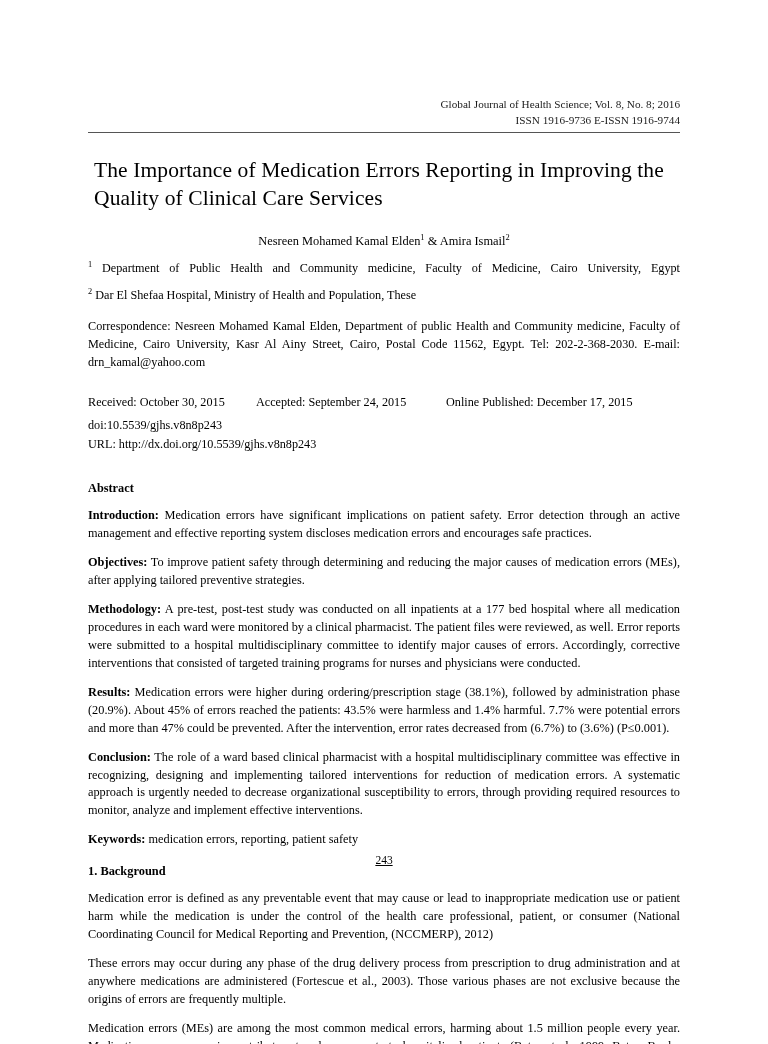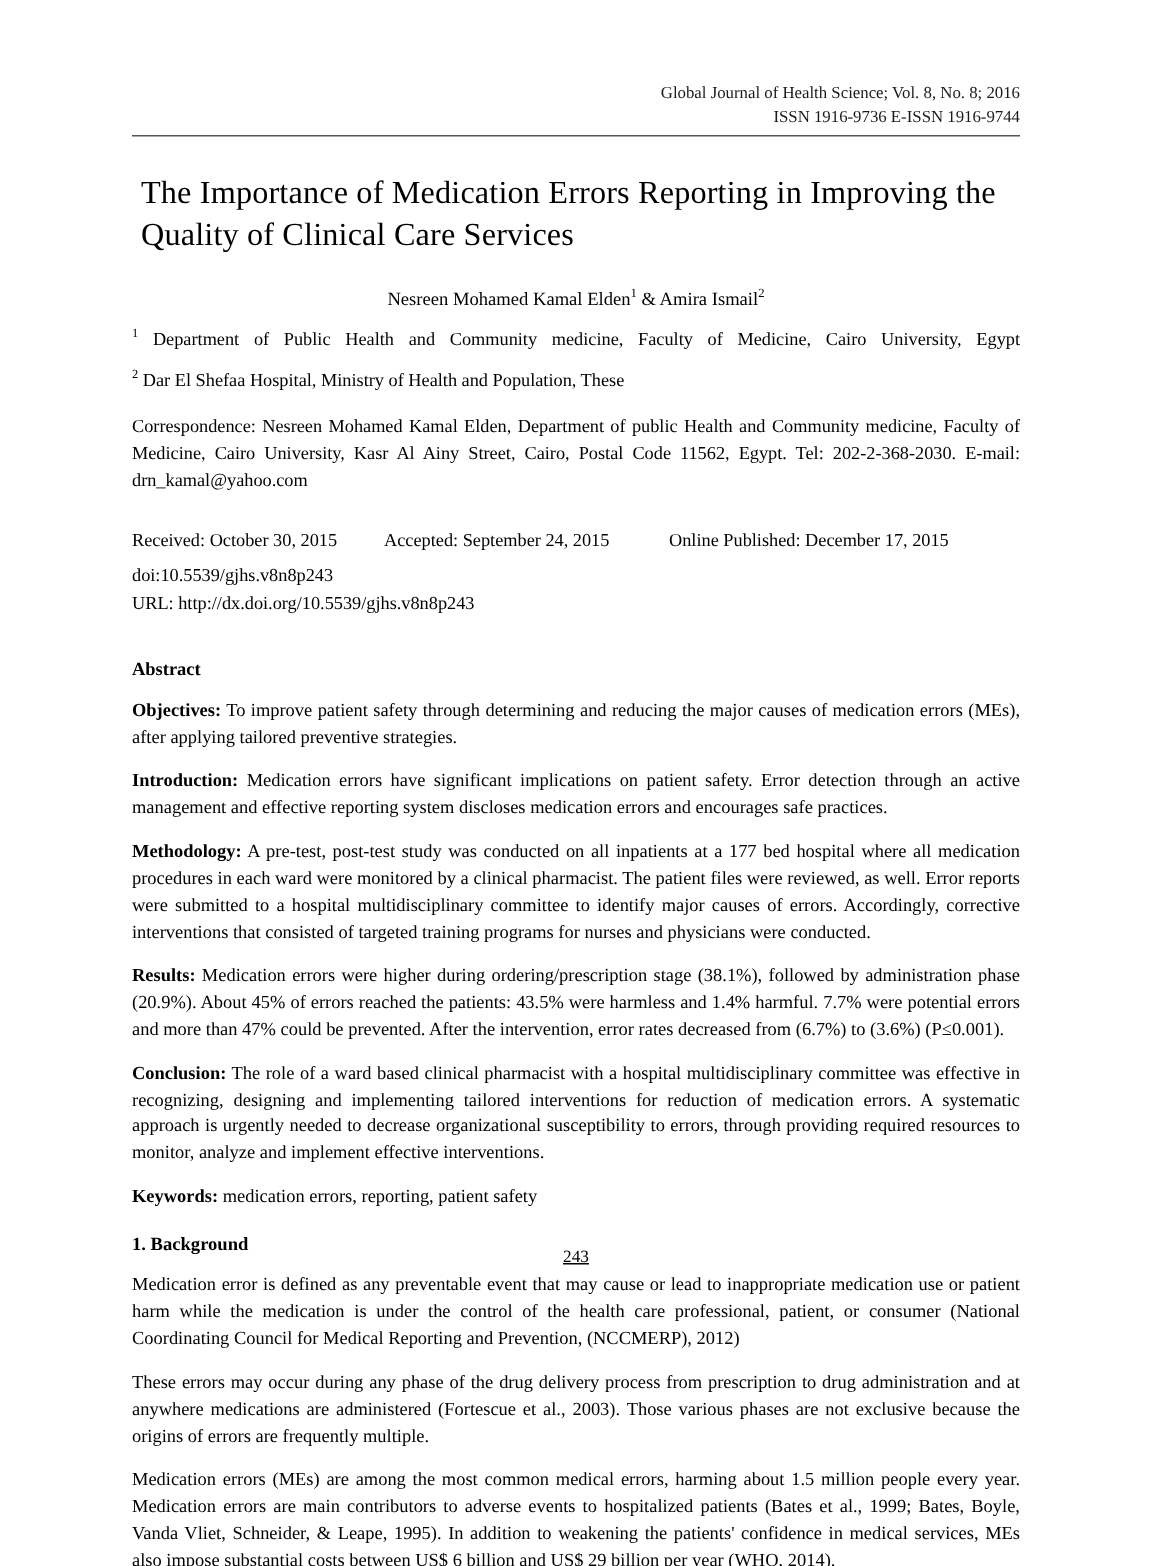--- a/index.html
+++ b/index.html
@@ -14,20 +14,21 @@
     color: #000000;
     position: relative;
     overflow: hidden;
   }
   .page {
     position: relative;
     width: 768px;
     height: 876px;
     box-sizing: border-box;
     padding: 55px 88px 0 88px;
+    margin-top: 42px;
   }
 
   
   .journal-header {
     text-align: right;
     font-size: 11.2px;
     line-height: 1.42;
     color: #1a1a1a;
   }
   .journal-header div { white-space: nowrap; }
@@ -106,21 +107,21 @@
   p.para b { font-weight: bold; }
 
   .section-head {
     font-size: 12.4px;
     font-weight: bold;
     margin-top: 15px;
   }
 
   .pagenum {
     position: absolute;
-    bottom: 32px;
+    bottom: 52px;
     left: 0;
     width: 100%;
     text-align: center;
     font-size: 11.5px;
     text-decoration: underline;
   }
 </style>
 </head>
 <body>
 
@@ -157,23 +158,23 @@
       <span>Online Published: December 17, 2015</span>
     </div>
     <div class="doi-row">
       <span class="x1">doi:10.5539/gjhs.v8n8p243</span>
       <span>URL: http://dx.doi.org/10.5539/gjhs.v8n8p243</span>
     </div>
   </div>
 
   <div class="abstract-head">Abstract</div>
 
+  <p class="para"><b>Introduction:</b><span> Medication errors have significant implications on patient safety. Error detection through an active management and effective reporting system discloses medication errors and encourages safe practices.</span></p>
+
   <p class="para"><b>Objectives:</b><span> To improve patient safety through determining and reducing the major causes of medication errors (MEs), after applying tailored preventive strategies.</span></p>
-
-  <p class="para"><b>Introduction:</b><span> Medication errors have significant implications on patient safety. Error detection through an active management and effective reporting system discloses medication errors and encourages safe practices.</span></p>
 
   <p class="para"><b>Methodology:</b><span> A pre-test, post-test study was conducted on all inpatients at a 177 bed hospital where all medication procedures in each ward were monitored by a clinical pharmacist. The patient files were reviewed, as well. Error reports were submitted to a hospital multidisciplinary committee to identify major causes of errors. Accordingly, corrective interventions that consisted of targeted training programs for nurses and physicians were conducted.</span></p>
 
   <p class="para"><b>Results:</b><span> Medication errors were higher during ordering/prescription stage (38.1%), followed by administration phase (20.9%). About 45% of errors reached the patients: 43.5% were harmless and 1.4% harmful. 7.7% were potential errors and more than 47% could be prevented. After the intervention, error rates decreased from (6.7%) to (3.6%) (P≤0.001).</span></p>
 
   <p class="para"><b>Conclusion:</b><span> The role of a ward based clinical pharmacist with a hospital multidisciplinary committee was effective in recognizing, designing and implementing tailored interventions for reduction of medication errors. A systematic approach is urgently needed to decrease organizational susceptibility to errors, through providing required resources to monitor, analyze and implement effective interventions.</span></p>
 
   <p class="para"><b>Keywords:</b><span> medication errors, reporting, patient safety</span></p>
 
   <div class="section-head">1. Background</div>

